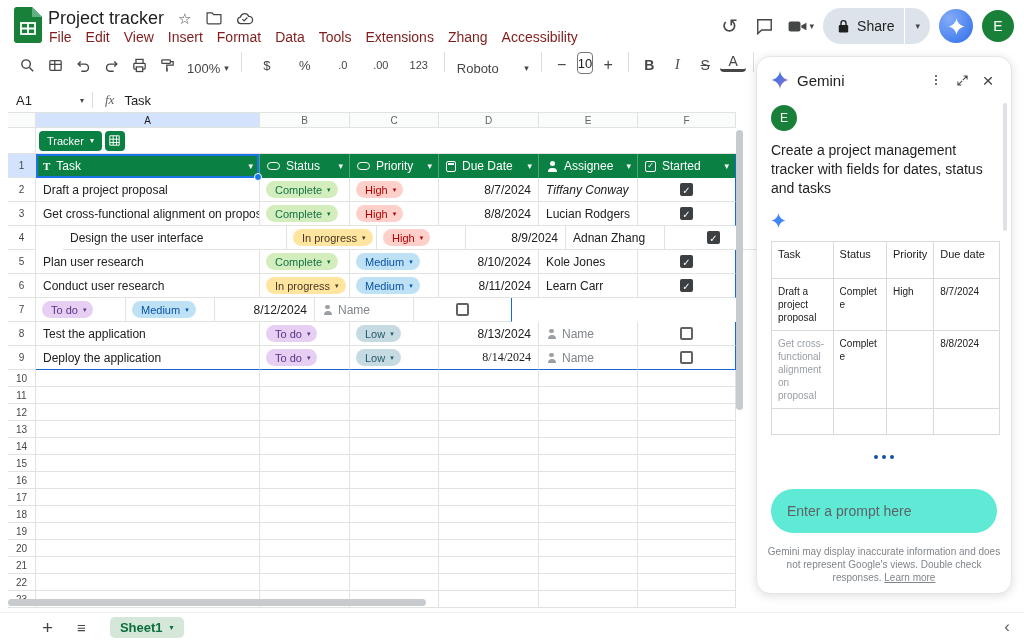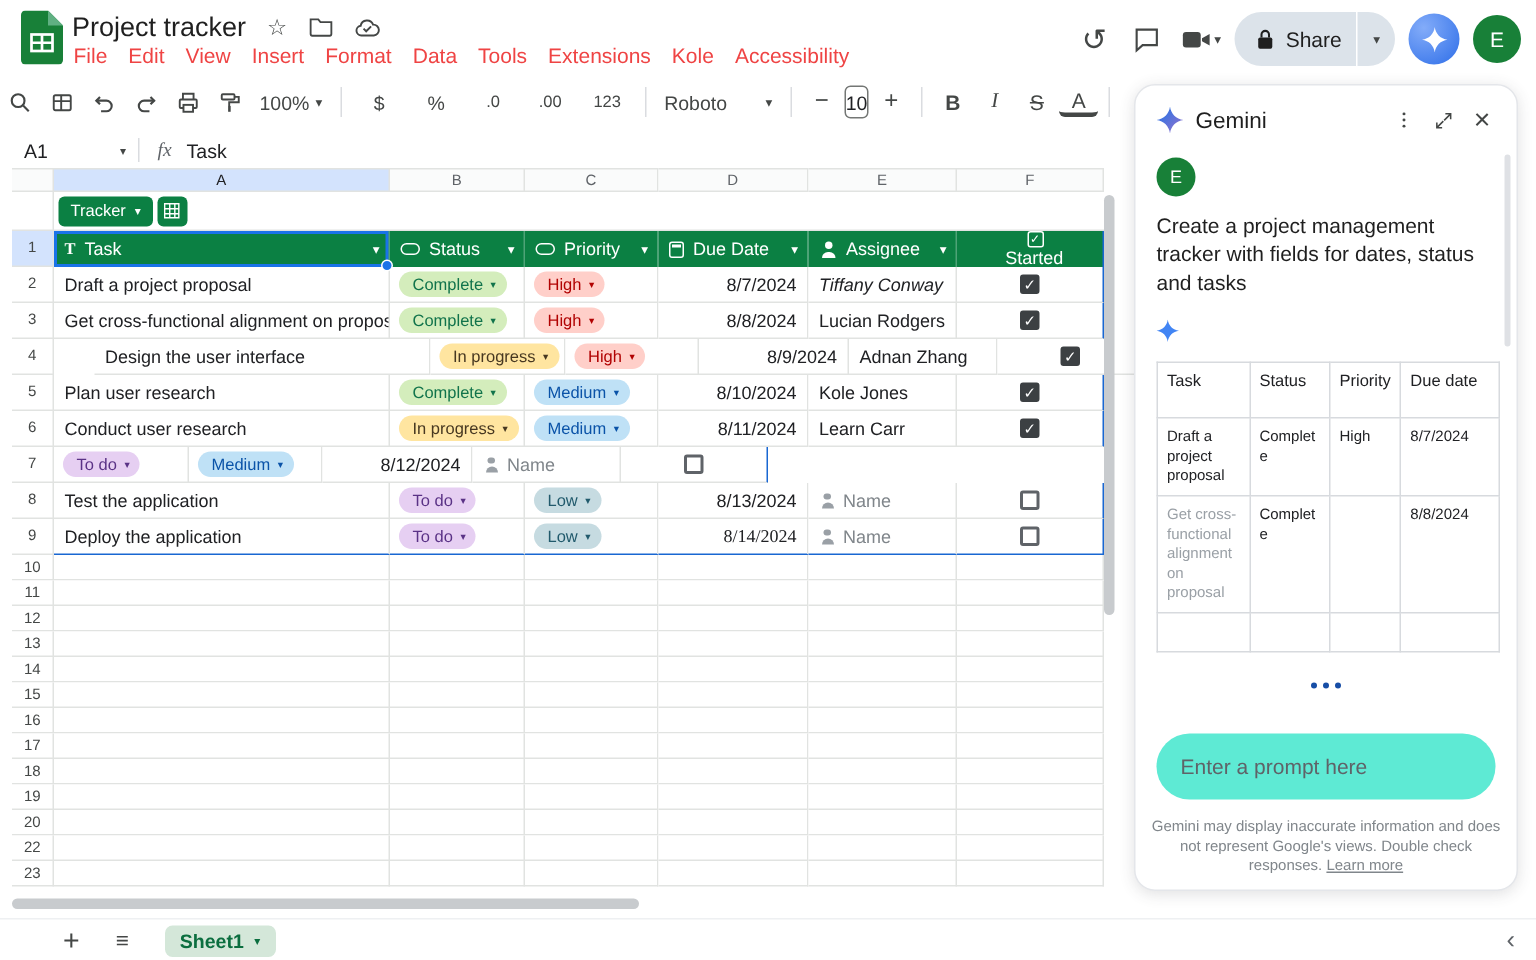--- a/index.html
+++ b/index.html
@@ -6,37 +6,37 @@
   body{width:1024px;height:640px;position:relative;overflow:hidden;background:#fff;
        font-family:"Liberation Sans",sans-serif;color:#202124}
   svg{display:block}
   
   #topbar{position:absolute;left:0;top:0;width:1024px;height:52px;background:#fff;z-index:20}
   #logo{position:absolute;left:14px;top:7px}
   #title-row{position:absolute;left:48px;top:6px;display:flex;align-items:center;gap:14px;height:24px}
   #doc-title{font-size:18px;font-weight:500;color:#1f1f1f;white-space:nowrap}
   .t-ic{color:#444746;font-size:15px;line-height:1;display:flex;align-items:center}
   #menubar{position:absolute;left:42px;top:27px;display:flex;height:20px;align-items:center}
-  .menu-item{font-size:14px;color:#ef4444;padding:1px 7px;border-radius:4px}
+  .menu-item{font-size:14px;color:#7f1d1d;padding:1px 7px;border-radius:4px}
   #top-right{position:absolute;right:10px;top:8px;display:flex;align-items:center;gap:9px;height:36px}
   .ticon{width:26px;height:26px;display:flex;align-items:center;justify-content:center;color:#444746}
   #history-icon{font-size:20px}
   #cam-group{display:flex;align-items:center;gap:2px}
   .mini-arr{font-size:9px;color:#444746}
   #share-btn{display:flex;align-items:center;height:36px;background:#dce3ea;border-radius:18px;overflow:hidden}
   #share-main{display:flex;align-items:center;gap:7px;padding:0 10px 0 14px;height:36px}
   #share-label{font-size:14px;font-weight:500;color:#1f1f1f}
   #share-sep{width:1px;height:36px;background:#fff}
   #share-dd{padding:0 10px;height:36px;display:flex;align-items:center}
   #gemini-btn{width:34px;height:34px;border-radius:50%;
       background:radial-gradient(circle at 30% 28%,#83acf9,#2e6ee8);display:flex;align-items:center;justify-content:center}
   #avatar{width:32px;height:32px;border-radius:50%;background:#188038;color:#fff;font-size:14px;font-weight:500;
       display:flex;align-items:center;justify-content:center}
   
-  #toolbar{position:absolute;left:0;top:52px;width:744px;height:32px;display:flex;align-items:center;gap:2px;padding-left:0;background:#fff}
+  #toolbar{position:absolute;left:0;top:52px;width:744px;height:32px;display:flex;gap:2px;padding-left:14px;background:#fff}
   .tbi{min-width:26px;height:26px;display:flex;align-items:center;justify-content:center;color:#444746;border-radius:4px;flex:none}
   .tbtxt{font-size:13px;color:#444746;padding:0 5px;display:flex;align-items:center;gap:4px;flex:none}
   .tsep{width:1px;height:20px;background:#dadce0;margin:0 5px;flex:none}
   #zoom-ctl{font-size:13px}
   .fmt-sm{font-size:11px}
   #font-ctl{min-width:72px;justify-content:space-between}
   #size-box{width:28px;height:20px;border:1px solid #747775;border-radius:4px;display:flex;align-items:center;justify-content:center;font-size:13px;color:#202124}
   #bold-btn{font-weight:700;font-size:14px}
   #italic-btn{font-style:italic;font-size:14px;font-family:"Liberation Serif",serif}
   #strike-btn{text-decoration:line-through;font-size:14px}
@@ -167,21 +167,21 @@
   </div>
   <div id="menubar">
       <span class="menu-item">File</span>
       <span class="menu-item">Edit</span>
       <span class="menu-item">View</span>
       <span class="menu-item">Insert</span>
       <span class="menu-item">Format</span>
       <span class="menu-item">Data</span>
       <span class="menu-item">Tools</span>
       <span class="menu-item">Extensions</span>
-      <span class="menu-item">Kole</span>
+      <span class="menu-item">Zhang</span>
       <span class="menu-item">Accessibility</span>
     </div>
   <div id="top-right">
     <span class="ticon" id="history-icon">↺</span>
     <span class="ticon">
       <svg width="19" height="19" viewBox="0 0 24 24">
           <path d="M3.5 3.5h17v13h-12l-5 4.5z" fill="none" stroke="#444746" stroke-width="1.8"></path>
         </svg>
     </span>
     <span id="cam-group">
@@ -345,21 +345,21 @@
       <div class="hcell" style="width: 100px;">
         <span class="hic calendar-icon"></span>
         <span class="hlb">Due Date</span>
         <span class="harr">▾</span>
       </div>
       <div class="hcell" style="width: 99px;">
         <span class="hic person-icon"></span>
         <span class="hlb">Assignee</span>
         <span class="harr">▾</span>
       </div>
-      <div class="hcell edge" style="width: 98px; flex-direction: column;">
+      <div class="hcell edge" style="width: 98px;">
         <span class="hic checkbox-icon"></span>
         <span class="hlb">Started</span>
         <span class="harr">▾</span>
       </div>
     </div>
   <div id="grid-rows">
       <div class="grow drow">
         <div class="rnum">2</div>
         <div class="cell taskcell" style="width: 224px;">Draft a project proposal</div>
         <div class="cell chipcell" style="width: 90px;">
@@ -630,20 +630,29 @@
         <div class="rnum">19</div>
         <div class="cell" style="width: 224px;"></div>
         <div class="cell" style="width: 90px;"></div>
         <div class="cell" style="width: 89px;"></div>
         <div class="cell" style="width: 100px;"></div>
         <div class="cell" style="width: 99px;"></div>
         <div class="cell" style="width: 98px;"></div>
       </div>
       <div class="grow erow">
         <div class="rnum">20</div>
+        <div class="cell" style="width: 224px;"></div>
+        <div class="cell" style="width: 90px;"></div>
+        <div class="cell" style="width: 89px;"></div>
+        <div class="cell" style="width: 100px;"></div>
+        <div class="cell" style="width: 99px;"></div>
+        <div class="cell" style="width: 98px;"></div>
+      </div>
+      <div class="grow erow">
+        <div class="rnum">21</div>
         <div class="cell" style="width: 224px;"></div>
         <div class="cell" style="width: 90px;"></div>
         <div class="cell" style="width: 89px;"></div>
         <div class="cell" style="width: 100px;"></div>
         <div class="cell" style="width: 99px;"></div>
         <div class="cell" style="width: 98px;"></div>
       </div>
       <div class="grow erow">
         <div class="rnum">22</div>
         <div class="cell" style="width: 224px;"></div>

